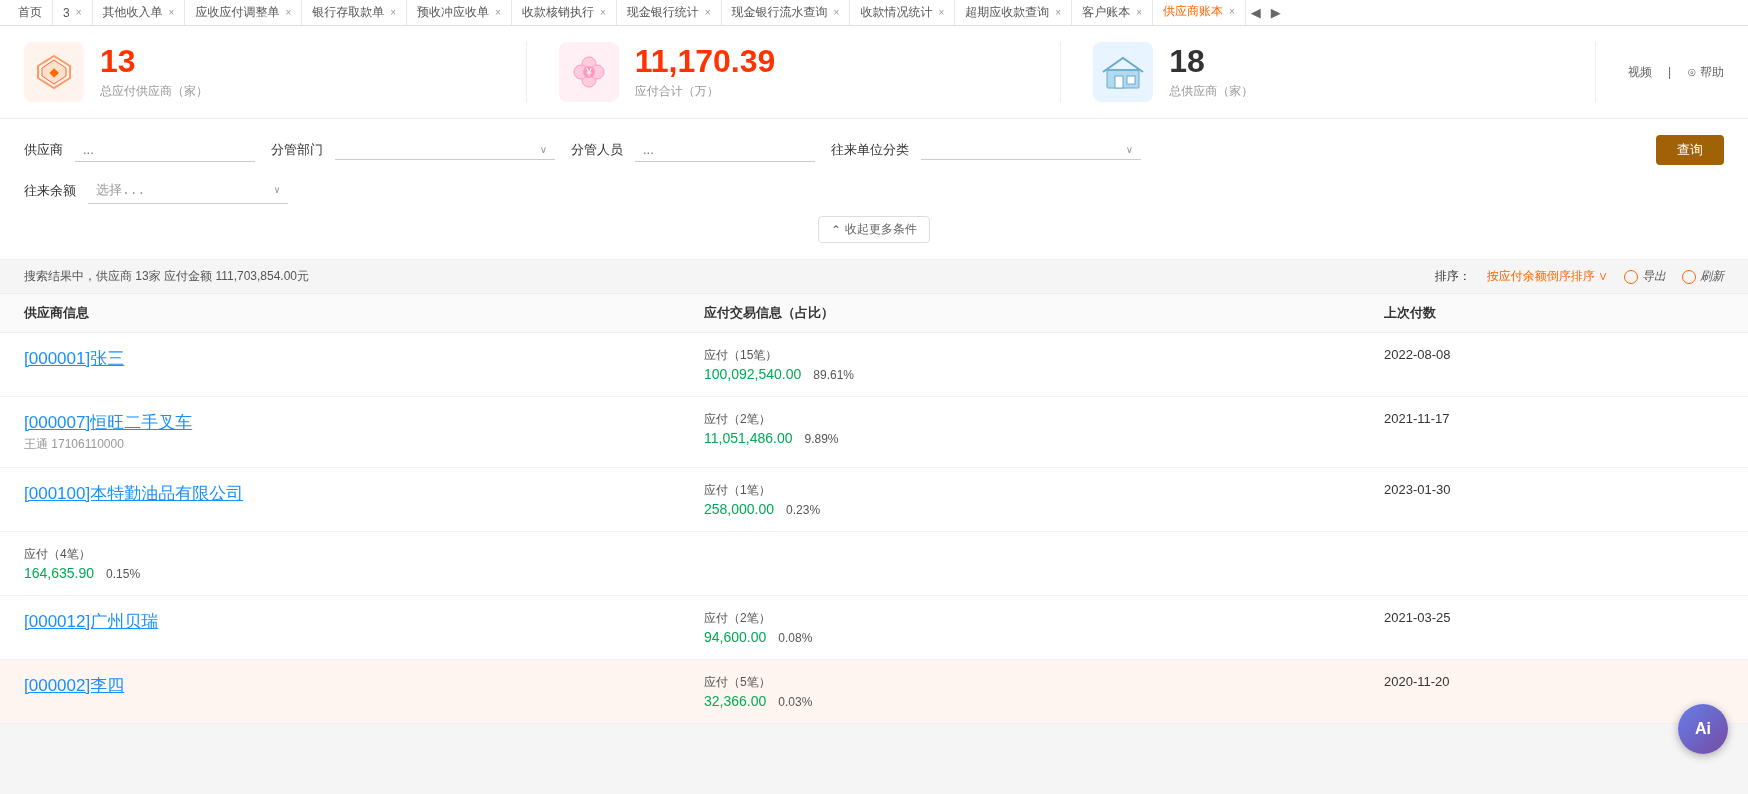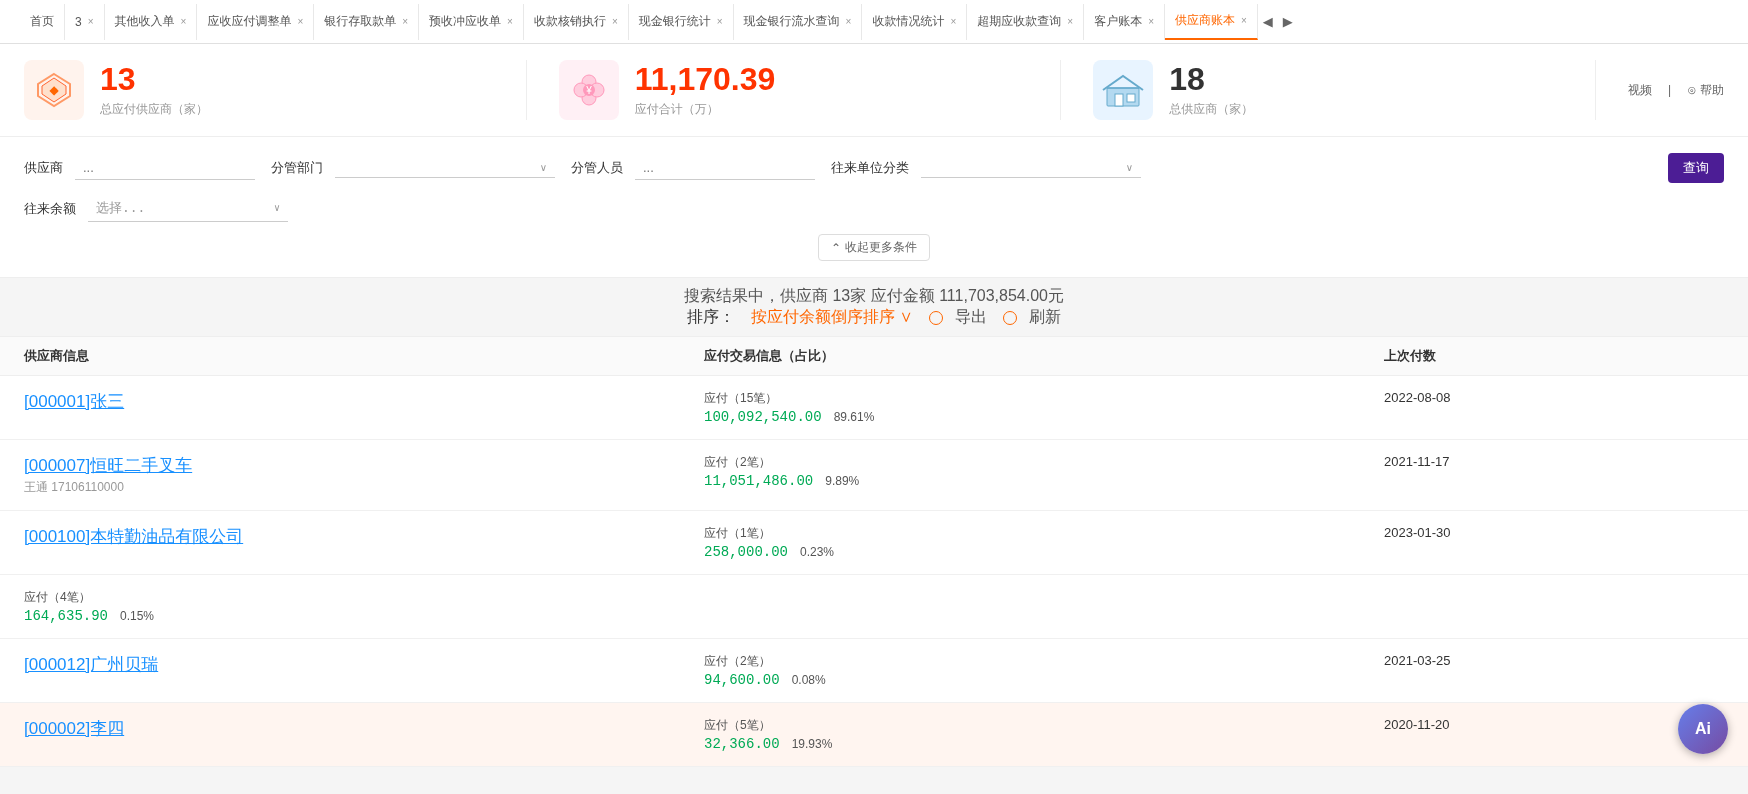--- a/index.html
+++ b/index.html
@@ -1,22 +1,22 @@
 <!DOCTYPE html>
 <html><head>
   <meta charset="utf-8">
   <style>
     * { box-sizing: border-box; margin: 0; padding: 0; }
     body { font-family: "Microsoft YaHei", "PingFang SC", sans-serif; font-size: 13px; background: #f5f5f5; color: #333; }
 
     
     .top-nav {
       display: flex; align-items: center; background: #fff;
-      border-bottom: 1px solid #e0e0e0; height: 44px; overflow: hidden;
-      padding: 0 20px;
+      border-bottom: 1px solid #e0e0e0; height: 26px; overflow: hidden;
+      padding: 0 8px;
     }
     .nav-tab {
       display: flex; align-items: center; padding: 0 10px; height: 36px;
       white-space: nowrap; cursor: pointer; font-size: 12px; color: #555;
       border-right: 1px solid #e8e8e8; flex-shrink: 0;
     }
     .nav-tab.active { color: #ff6600; border-bottom: 2px solid #ff6600; }
     .nav-tab .close-btn { margin-left: 6px; color: #999; font-size: 10px; }
     .nav-arrow { width: 20px; height: 36px; display: flex; align-items: center; justify-content: center; cursor: pointer; color: #666; flex-shrink: 0; }
 
@@ -52,57 +52,57 @@
       border: none; border-bottom: 1px solid #ccc; padding: 4px 8px;
       min-width: 160px; font-size: 13px; color: #999; outline: none; background: transparent;
     }
     .filter-select-wrapper {
       border-bottom: 1px solid #ccc; min-width: 200px; display: flex; align-items: center;
       justify-content: space-between; padding: 4px 8px; cursor: pointer;
     }
     .filter-select-text { color: #999; font-size: 13px; }
     .dropdown-arrow { color: #999; font-size: 10px; }
     .btn-query {
-      background: #4c1d95; color: #fff; border: none; padding: 6px 15px;
+      background: #a16207; color: #fff; border: none; padding: 6px 21px;
       border-radius: 4px; cursor: pointer; font-size: 13px; margin-left: auto;
     }
     .collapse-btn {
       display: flex; align-items: center; gap: 4px; border: 1px solid #ddd;
       padding: 4px 12px; border-radius: 4px; cursor: pointer; font-size: 12px;
       color: #666; background: #fff; margin: 8px auto; width: fit-content;
     }
 
     
     .result-bar {
       background: #f5f5f5; padding: 8px 24px; display: flex; align-items: center;
-      justify-content: space-between; border-bottom: 1px solid #eee; font-size: 16px; color: #555; flex-direction: column;
+      justify-content: space-between; border-bottom: 1px solid #eee; font-size: 12px; color: #555;
     }
     .result-bar-right { display: flex; align-items: center; gap: 16px; }
     .sort-label { color: #333; }
     .sort-select { color: #ff6600; cursor: pointer; }
-    .action-btn { display: flex; align-items: center; gap: 12px; cursor: pointer; color: #555; }
+    .action-btn { display: flex; align-items: center; gap: 4px; cursor: pointer; color: #555; font-style: italic; }
     .action-btn .icon-circle { width: 14px; height: 14px; border: 1px solid #ff6600; border-radius: 50%; display: inline-block; }
 
     
     .table-container { background: #fff; }
     .table-header {
       display: grid; grid-template-columns: 2fr 2fr 1fr;
       padding: 10px 24px; border-bottom: 1px solid #eee;
       font-size: 13px; font-weight: bold; color: #333; background: #fafafa;
     }
     .table-row {
       display: grid; grid-template-columns: 2fr 2fr 1fr;
       padding: 14px 24px; border-bottom: 1px solid #f0f0f0;
       align-items: start;
     }
     .table-row.highlighted { background: #fff5f0; }
     .supplier-link { color: #1890ff; text-decoration: underline; cursor: pointer; font-size: 17px; }
     .supplier-sub { font-size: 12px; color: #999; margin-top: 2px; }
     .pay-label { font-size: 12px; color: #555; }
-    .pay-amount { color: #00aa55; font-size: 14px; font-weight: 500; margin-top: 2px; font-family: Liberation Mono, monospace; }
+    .pay-amount { color: #00aa55; font-size: 14px; font-weight: 500; margin-top: 2px; }
     .pay-percent { font-size: 12px; color: #555; margin-left: 12px; }
     .pay-info { display: flex; align-items: baseline; gap: 0; }
     .last-pay { font-size: 13px; color: #333; }
 
     
     ::-webkit-scrollbar { width: 6px; height: 6px; }
     ::-webkit-scrollbar-thumb { background: #ccc; border-radius: 3px; }
   </style>
 </head>
 <body>
@@ -381,21 +381,21 @@
   </div>
 
   <div class="table-row highlighted">
     <div>
       <div class="supplier-link">[000002]李四</div>
     </div>
     <div>
       <div class="pay-label">应付（5笔）</div>
       <div class="pay-info">
         <span class="pay-amount">32,366.00</span>
-        <span class="pay-percent">19.93%</span>
+        <span class="pay-percent">0.03%</span>
       </div>
     </div>
     <div>
       <span class="last-pay">2020-11-20</span>
     </div>
   </div>
 </div>
 
 <div style="position:fixed; bottom:40px; right:20px; width:50px; height:50px; background: linear-gradient(135deg,#667eea,#764ba2); border-radius:50%; display:flex; align-items:center; justify-content:center; color:#fff; font-size:16px; font-weight:bold; cursor:pointer; box-shadow:0 2px 8px rgba(0,0,0,0.3);">
   <span>Ai</span>

